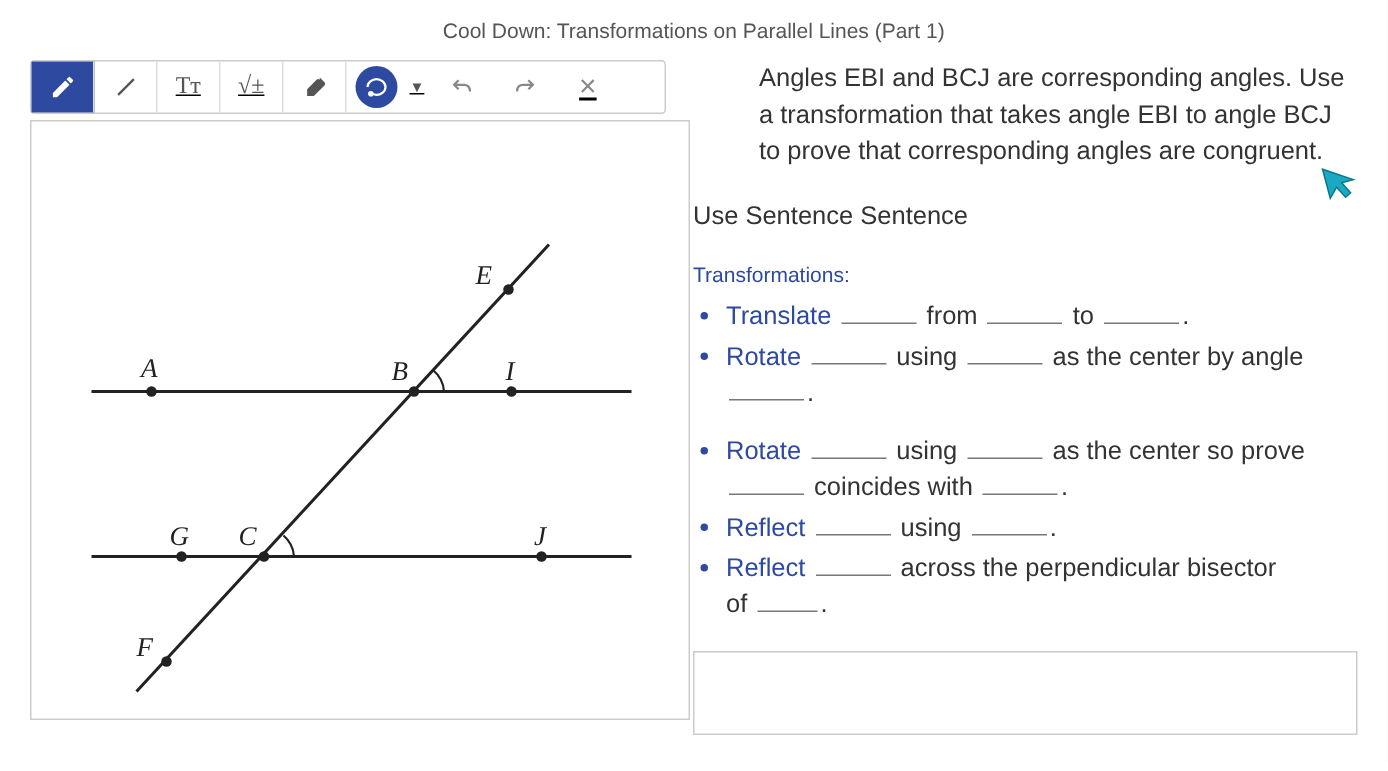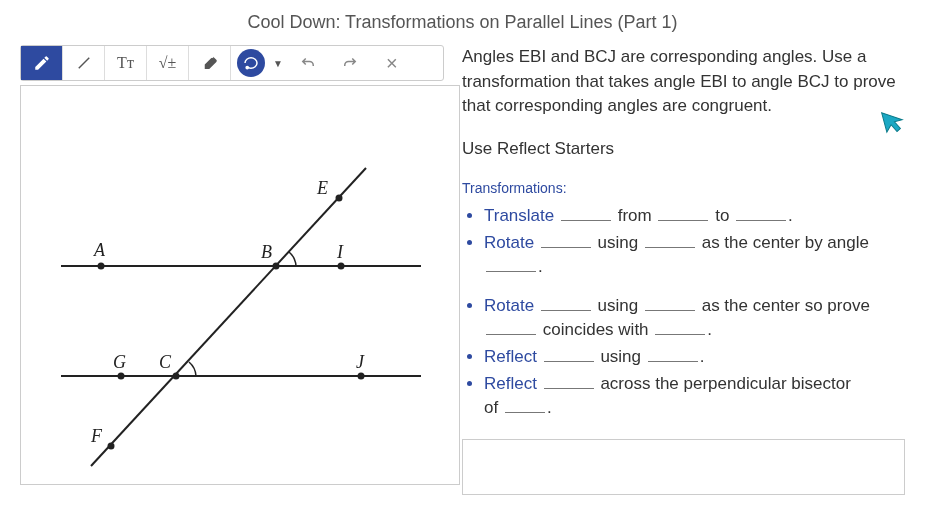--- a/index.html
+++ b/index.html
@@ -1,30 +1,30 @@
 <!DOCTYPE html>
 <html><head>
 <meta charset="utf-8">
 <style>
 * { box-sizing: border-box; margin: 0; padding: 0; }
 body { font-family: Arial, Helvetica, sans-serif; background: #f4f4f4; width: 925px; height: 514px; overflow: hidden; position: relative; }
 .page { background: #fff; width: 925px; height: 514px; padding: 8px 20px 0 20px; }
-.title { font-size: 18px; color: #555; text-align: center; margin: 4px 0 12px 0; font-weight: 400; }
+.title { font-size: 14px; color: #555; text-align: center; margin: 4px 0 12px 0; font-weight: 400; }
 .content { display: flex; gap: 18px; }
-.left { width: 424px; }
+.left { width: 424px; text-decoration: underline; }
 .toolbar { display: flex; align-items: center; gap: 0; border: 1px solid #ccc; border-radius: 3px; background: #fff; height: 36px; margin-bottom: 4px; }
 .tbtn { width: 42px; height: 34px; display: flex; align-items: center; justify-content: center; border-right: 1px solid #ddd; color: #555; font-size: 16px; cursor: pointer; }
 .tbtn.active { background: #2e4aa0; color: #fff; }
 .tbtn.sel { background: #2e4aa0; color: #fff; border-radius: 50%; width: 28px; height: 28px; margin: 0 6px; }
 .tbtn.nobr { border-right: none; }
 .tbtn svg { width: 18px; height: 18px; }
 .drop { font-size: 10px; margin-left: 2px; color: #555; }
 .canvas-wrap { border: 1px solid #ccc; background: #fff; width: 440px; height: 400px; position: relative; }
 .right { flex: 1; color: #333; font-size: 17px; line-height: 1.45; }
-.instr { margin-bottom: 18px; }
+.instr { margin-bottom: 18px; margin-left: 44px; }
 .sub { font-size: 17px; color: #333; margin-bottom: 16px; }
 .sect-head { color: #2e4aa0; font-size: 14px; margin-bottom: 6px; }
 ul.trans { list-style: disc; padding-left: 22px; color: #2e4aa0; }
 ul.trans li { margin-bottom: 2px; }
 ul.trans li.gap { margin-top: 14px; }
 .black { color: #333; }
 .blank { display: inline-block; border-bottom: 1px solid #777; min-width: 50px; height: 1em; vertical-align: baseline; margin: 0 2px; }
 .answer-box { border: 1px solid #ccc; height: 56px; margin-top: 18px; background: #fff; }
 .cursor { position: absolute; right: 20px; top: 108px; color: #1ba8c4; font-size: 22px; transform: rotate(-15deg); }
 .pt-label { font-family: 'Times New Roman', serif; font-style: italic; font-size: 18px; fill: #222; }
@@ -112,21 +112,21 @@
           <g>
               <circle cx="90" cy="360" r="3.5" fill="#222"></circle>
               <text class="pt-label" x="70" y="356">F</text>
             </g>
         </svg>
       </div>
     </div>
 
     <div class="right">
       <p class="instr">Angles EBI and BCJ are corresponding angles. Use a transformation that takes angle EBI to angle BCJ to prove that corresponding angles are congruent.</p>
-      <p class="sub">Use Reflect Starters</p>
+      <p class="sub">Use Sentence Sentence</p>
       <p class="sect-head">Transformations:</p>
 
       <ul class="trans">
         <li>
           <span>Translate</span> <span class="blank"></span>
           <span class="black">from</span> <span class="blank"></span>
           <span class="black">to</span> <span class="blank"></span><span class="black">.</span>
         </li>
         <li>
           <span>Rotate</span> <span class="blank"></span>

